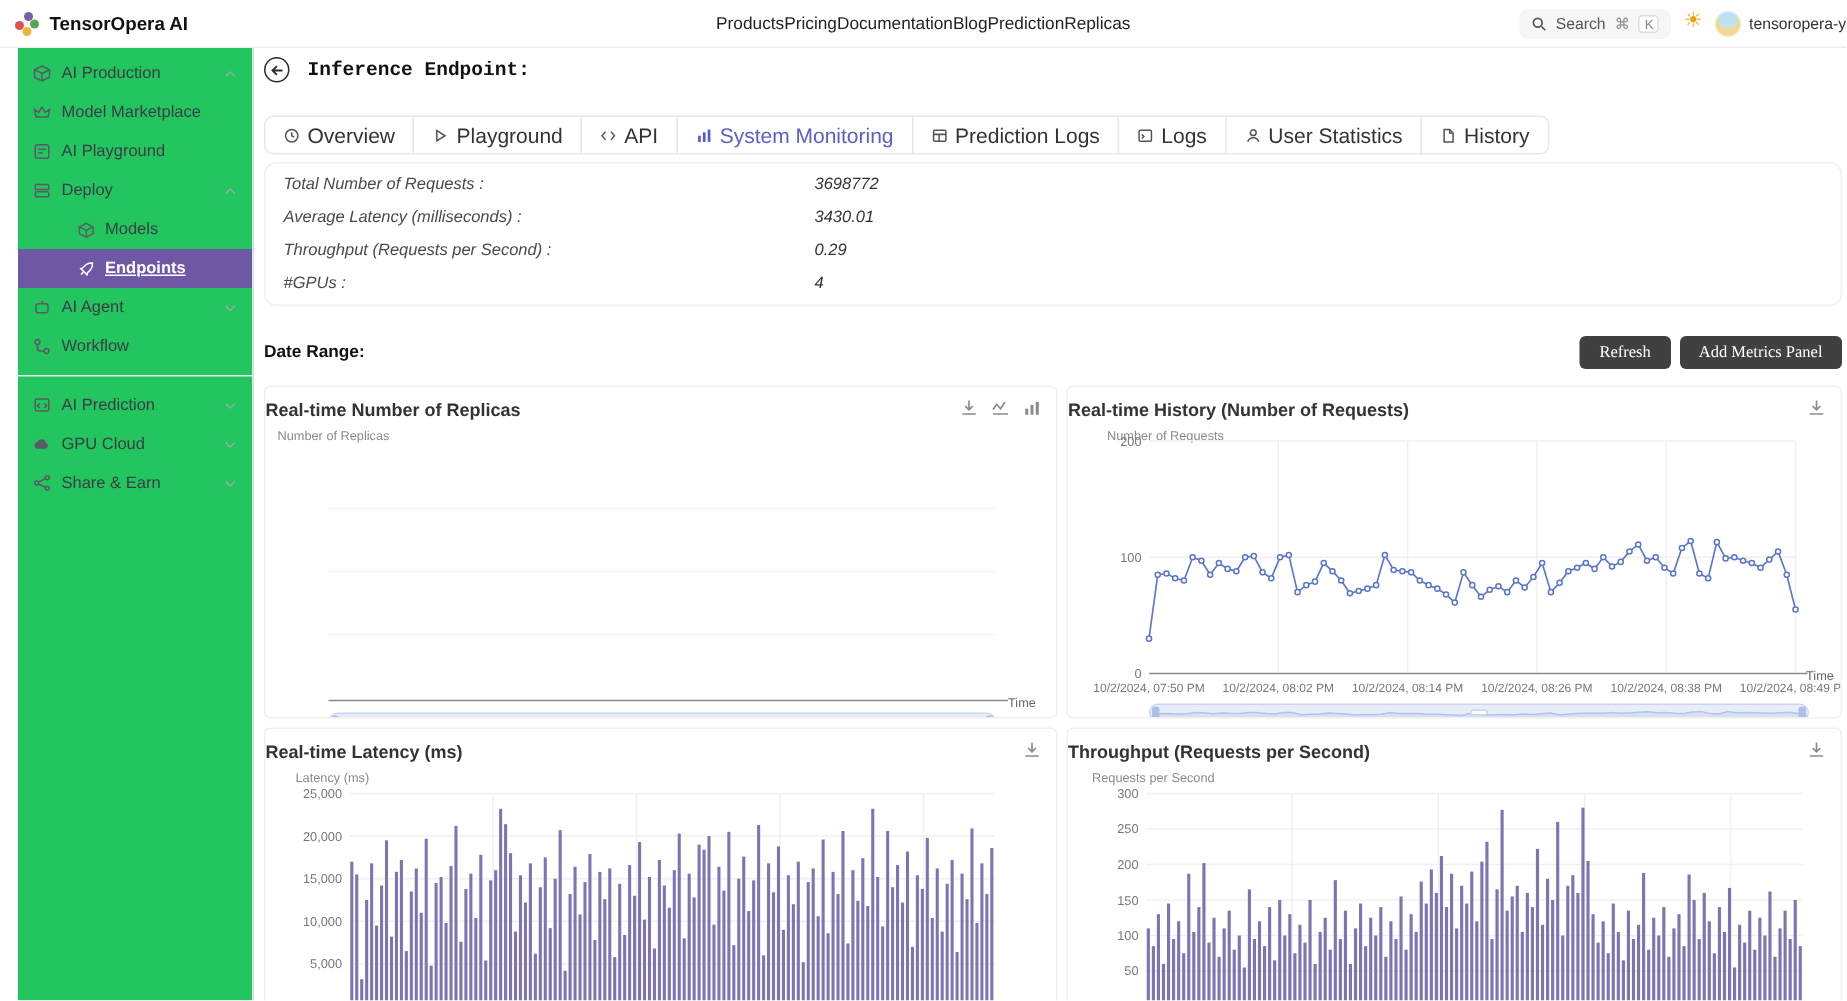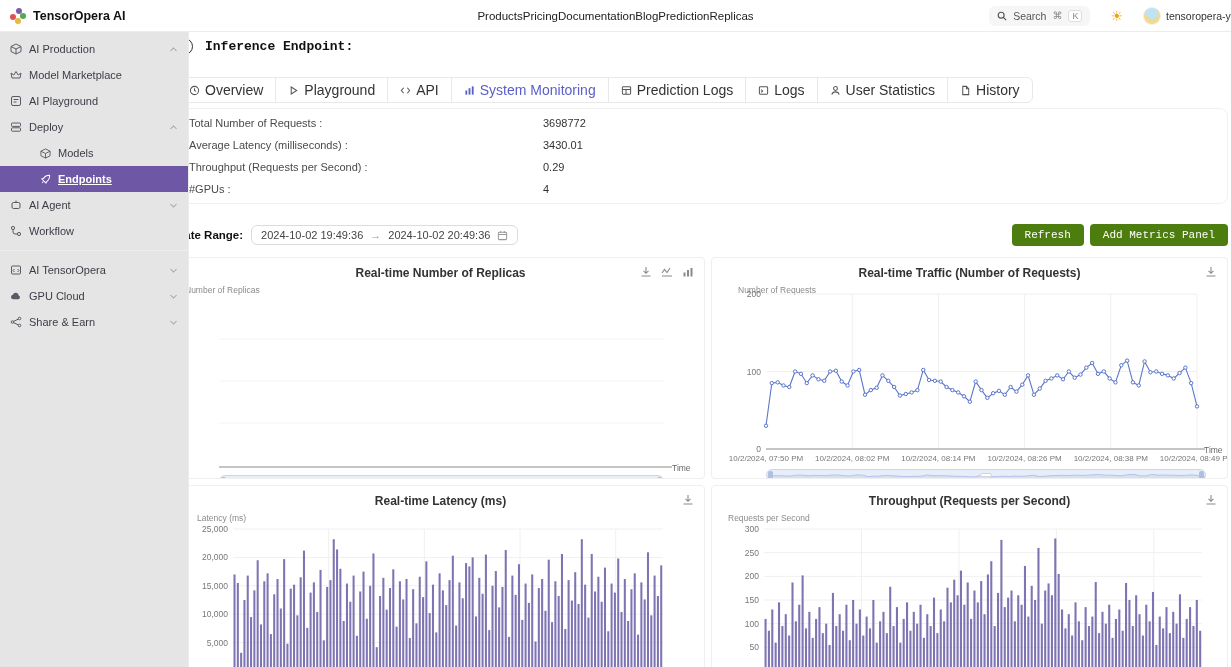--- a/index.html
+++ b/index.html
@@ -12,33 +12,33 @@
   .brand { display:flex; align-items:center; gap:7px; padding-left:10px; width:200px; }
   .logo { position:relative; width:16px; height:16px; }
   .logo i { position:absolute; width:6px; height:6px; border-radius:50%; }
   .logo .d1{ top:0; left:6px; background:#7b5ea7; }
   .logo .d2{ top:6px; left:0; background:#e05252; }
   .logo .d3{ top:5px; left:10px; background:#54a754; }
   .logo .d4{ top:10px; left:5px; background:#e8b93e; }
   .brand-name { font-size:12.5px; font-weight:700; color:#111; }
   .nav-links { position:absolute; left:50%; transform:translateX(-50%); display:flex; }
   .nav-links span { font-size:11.5px; color:#222; cursor:pointer; white-space:nowrap; }
-  .nav-right { margin-left:auto; display:flex; align-items:center; gap:20px; padding-right:0; }
+  .nav-right { margin-left:auto; display:flex; gap:8px; padding-right:0; }
   .searchbox { display:flex; align-items:center; gap:6px; height:20px; padding:0 8px;
     background:#f6f6f6; border-radius:6px; font-size:10.5px; color:#555; }
   .searchbox .kbd { color:#888; font-size:10px; }
   .searchbox .kbd-k { border:1px solid #ddd; background:#fff; border-radius:3px; padding:0 3px; font-size:9px; color:#888; }
   .sun { color:#f59e0b; font-size:14px; line-height:1; cursor:pointer; }
   .userchip { display:flex; align-items:center; gap:5px; width:88px; overflow:hidden; }
   .avatar { width:18px; height:18px; border-radius:50%; flex:0 0 auto;
     background:radial-gradient(circle at 50% 30%, #bfe3f2 0 45%, #f3d98c 46% 100%); border:1px solid #eee; }
   .username { font-size:10.5px; color:#333; white-space:nowrap; }
 
   
-  .sidebar { position:absolute; top:28px; left:0; bottom:0; width:189px; background:#e5e5e5;
+  .sidebar { position:absolute; top:28px; left:12px; bottom:0; width:157px; background:#22c55e;
     border-right:1px solid #ececec; padding-top:8px; z-index:4; }
   .side-item { display:flex; align-items:center; gap:7px; height:26px; padding-left:10px;
     font-size:11px; color:#3c3c46; cursor:pointer; }
   .side-item svg { flex:0 0 auto; color:#5a5a66; }
   .side-item .chev { margin-left:auto; margin-right:10px; color:#9aa; }
   .lvl2 { }
   .lvl3 { padding-left:40px; }
   .side-item.active { background:#6e57a5; color:#fff; font-weight:700;text-decoration:underline; }
   .side-item.active svg { color:#fff; }
   .side-divider { border-top:1px solid #eee; margin:6px 0; }
@@ -52,39 +52,39 @@
 
   .tabs { display:flex; margin-top:22px; }
   .tab { display:flex; align-items:center; gap:5px; padding:4px 12px; border:1px solid #e8e8e8;
     margin-left:-1px; background:#fff; font-size:14px; color:#333; cursor:pointer; white-space:nowrap; }
   .tab:first-child { margin-left:0; border-radius:6px 0 0 6px; }
   .tab:last-child { border-radius:0 6px 6px 0; }
   .tab svg { color:#555; }
   .tab.active { color:#5a5fc8; }
   .tab.active svg { color:#5a5fc8; }
 
-  .stats-box { width:1052px; border:1px solid #f0f0f0; border-radius:8px; margin-top:5px; padding:3px 0; }
+  .stats-box { width:1052px; border:1px solid #f0f0f0; border-radius:8px; margin-top:5px; padding:3px 0;font-style:italic; }
   .stat-row { display:grid; grid-template-columns:354px 1fr; padding:5px 12px; font-size:11px; }
   .stat-label { color:#4a4a4a; }
   .stat-value { color:#333; }
 
   .range-row { display:flex; align-items:center; margin-top:20px; width:1052px; }
   .range-label { font-size:11.5px; font-weight:700; color:#111; margin-right:8px; }
   .range-picker { display:flex; align-items:center; gap:7px; border:1px solid #dcdcdc; border-radius:6px;
     padding:3px 9px; font-size:11px; color:#444; cursor:pointer; }
   .range-picker .arr { color:#999; }
   .range-picker svg { color:#999; }
   .range-buttons { margin-left:auto; display:flex; gap:6px; }
-  .pbtn { background:#4d7c0f; color:#fff; border:none; border-radius:4px; font-size:11px;
-    padding:5px 13px; cursor:pointer; font-family:Liberation Mono, monospace; }
+  .pbtn { background:#404040; color:#fff; border:none; border-radius:4px; font-size:11px;
+    padding:5px 13px; cursor:pointer; font-family:Liberation Serif, serif; }
 
   .charts { display:grid; grid-template-columns:529px 517px; grid-template-rows:222px 250px;
     gap:6px; margin-top:11px; }
   .card { position:relative; border:1px solid #efefef; border-radius:4px; background:#fff; overflow:hidden; }
-  .card-title { text-align:center; font-size:12px; font-weight:700; color:#333; margin-top:8px; height:15px; }
+  .card-title { text-align:left; font-size:12px; font-weight:700; color:#333; margin-top:8px; height:15px; }
   .toolbox { position:absolute; top:8px; right:10px; display:flex; gap:9px; color:#8a8a8a; }
   .toolbox svg { cursor:pointer; }
   .card svg.plot { display:block; margin-top:2px; }
   .dslider { position:relative; height:12px; background:#e8eef9; border:1px solid #c9d6ee; border-radius:6px; cursor:pointer; }
   .dslider .h { position:absolute; top:1px; width:5px; height:8px; background:#aebfe2; border-radius:2px; }
   .dslider .h.l { left:1px; } .dslider .h.r { right:1px; }
   .dslider .n { position:absolute; left:50%; top:3px; width:12px; height:4px; margin-left:-6px;
     background:#fff; border:1px solid #ccd4e8; border-radius:2px; }
   .dslider svg { position:absolute; left:0; top:0; }
 </style>
@@ -195,21 +195,21 @@
           <path d="M3 4.6V7a2 2 0 0 0 2 2h2.4"></path>
         </svg>
       <span>Workflow</span>
     </div>
     <div class="side-divider"></div>
     <div class="side-item">
       <svg width="12" height="12" viewBox="0 0 12 12" fill="none" stroke="currentColor" stroke-width="1">
           <rect x="1.5" y="2" width="9" height="8" rx="1"></rect>
           <path d="M4.5 5L3 6.5 4.5 8M7.5 5L9 6.5 7.5 8"></path>
         </svg>
-      <span>AI TensorOpera</span>
+      <span>AI Prediction</span>
       <svg class="chev" width="9" height="9" viewBox="0 0 12 12" fill="none" stroke="currentColor" stroke-width="1.4">
           <path d="M2 4l4 4 4-4"></path>
         </svg>
     </div>
     <div class="side-item">
       <svg width="12" height="12" viewBox="0 0 12 12" fill="currentColor">
           <path d="M3.2 9.2a2.2 2.2 0 0 1-.3-4.38 3 3 0 0 1 5.8.58 2 2 0 0 1-.2 3.8H3.2z"></path>
         </svg>
       <span>GPU Cloud</span>
       <svg class="chev" width="9" height="9" viewBox="0 0 12 12" fill="none" stroke="currentColor" stroke-width="1.4">
@@ -313,29 +313,20 @@
         <span class="stat-value">0.29</span>
       </div>
       <div class="stat-row">
         <span class="stat-label">#GPUs :</span>
         <span class="stat-value">4</span>
       </div>
     </div>
 
     <div class="range-row">
       <span class="range-label">Date Range:</span>
-      <div class="range-picker">
-        <span>2024-10-02 19:49:36</span>
-        <span class="arr">→</span>
-        <span>2024-10-02 20:49:36</span>
-        <svg width="11" height="11" viewBox="0 0 12 12" fill="none" stroke="currentColor" stroke-width="1.1">
-            <rect x="1.5" y="2.5" width="9" height="8" rx="1"></rect>
-            <path d="M1.5 5h9M4 1.2v2.2M8 1.2v2.2"></path>
-          </svg>
-      </div>
       <div class="range-buttons">
         <button class="pbtn">Refresh</button>
         <button class="pbtn">Add Metrics Panel</button>
       </div>
     </div>
 
     <div class="charts">
 
       <div class="card">
         <div class="card-title">Real-time Number of Replicas</div>
@@ -361,21 +352,21 @@
             <text x="495" y="188" font-size="8.5" fill="#666">Time</text>
           </svg>
         <div class="dslider" style="margin-left:42px;width:445px;">
           <span class="h l"></span>
           <span class="h r"></span>
 
         </div>
       </div>
 
       <div class="card">
-        <div class="card-title">Real-time Traffic (Number of Requests)</div>
+        <div class="card-title">Real-time History (Number of Requests)</div>
         <div class="toolbox">
           <svg width="12" height="12" viewBox="0 0 12 12" fill="none" stroke="currentColor" stroke-width="1.1">
               <path d="M6 1v6M3.5 4.8L6 7.3l2.5-2.5M1.5 10h9"></path>
             </svg>
         </div>
         <svg class="plot" width="515" height="186">
             <text x="26" y="10" font-size="8.5" fill="#8a8a8a">Number of Requests</text>
             <text x="49" y="169" font-size="8.5" fill="#777" text-anchor="end">0</text>
             <line x1="54" y1="88.5" x2="485" y2="88.5" stroke="#f0f0f0" stroke-width="1"></line>
             <text x="49" y="91.5" font-size="8.5" fill="#777" text-anchor="end">100</text>

